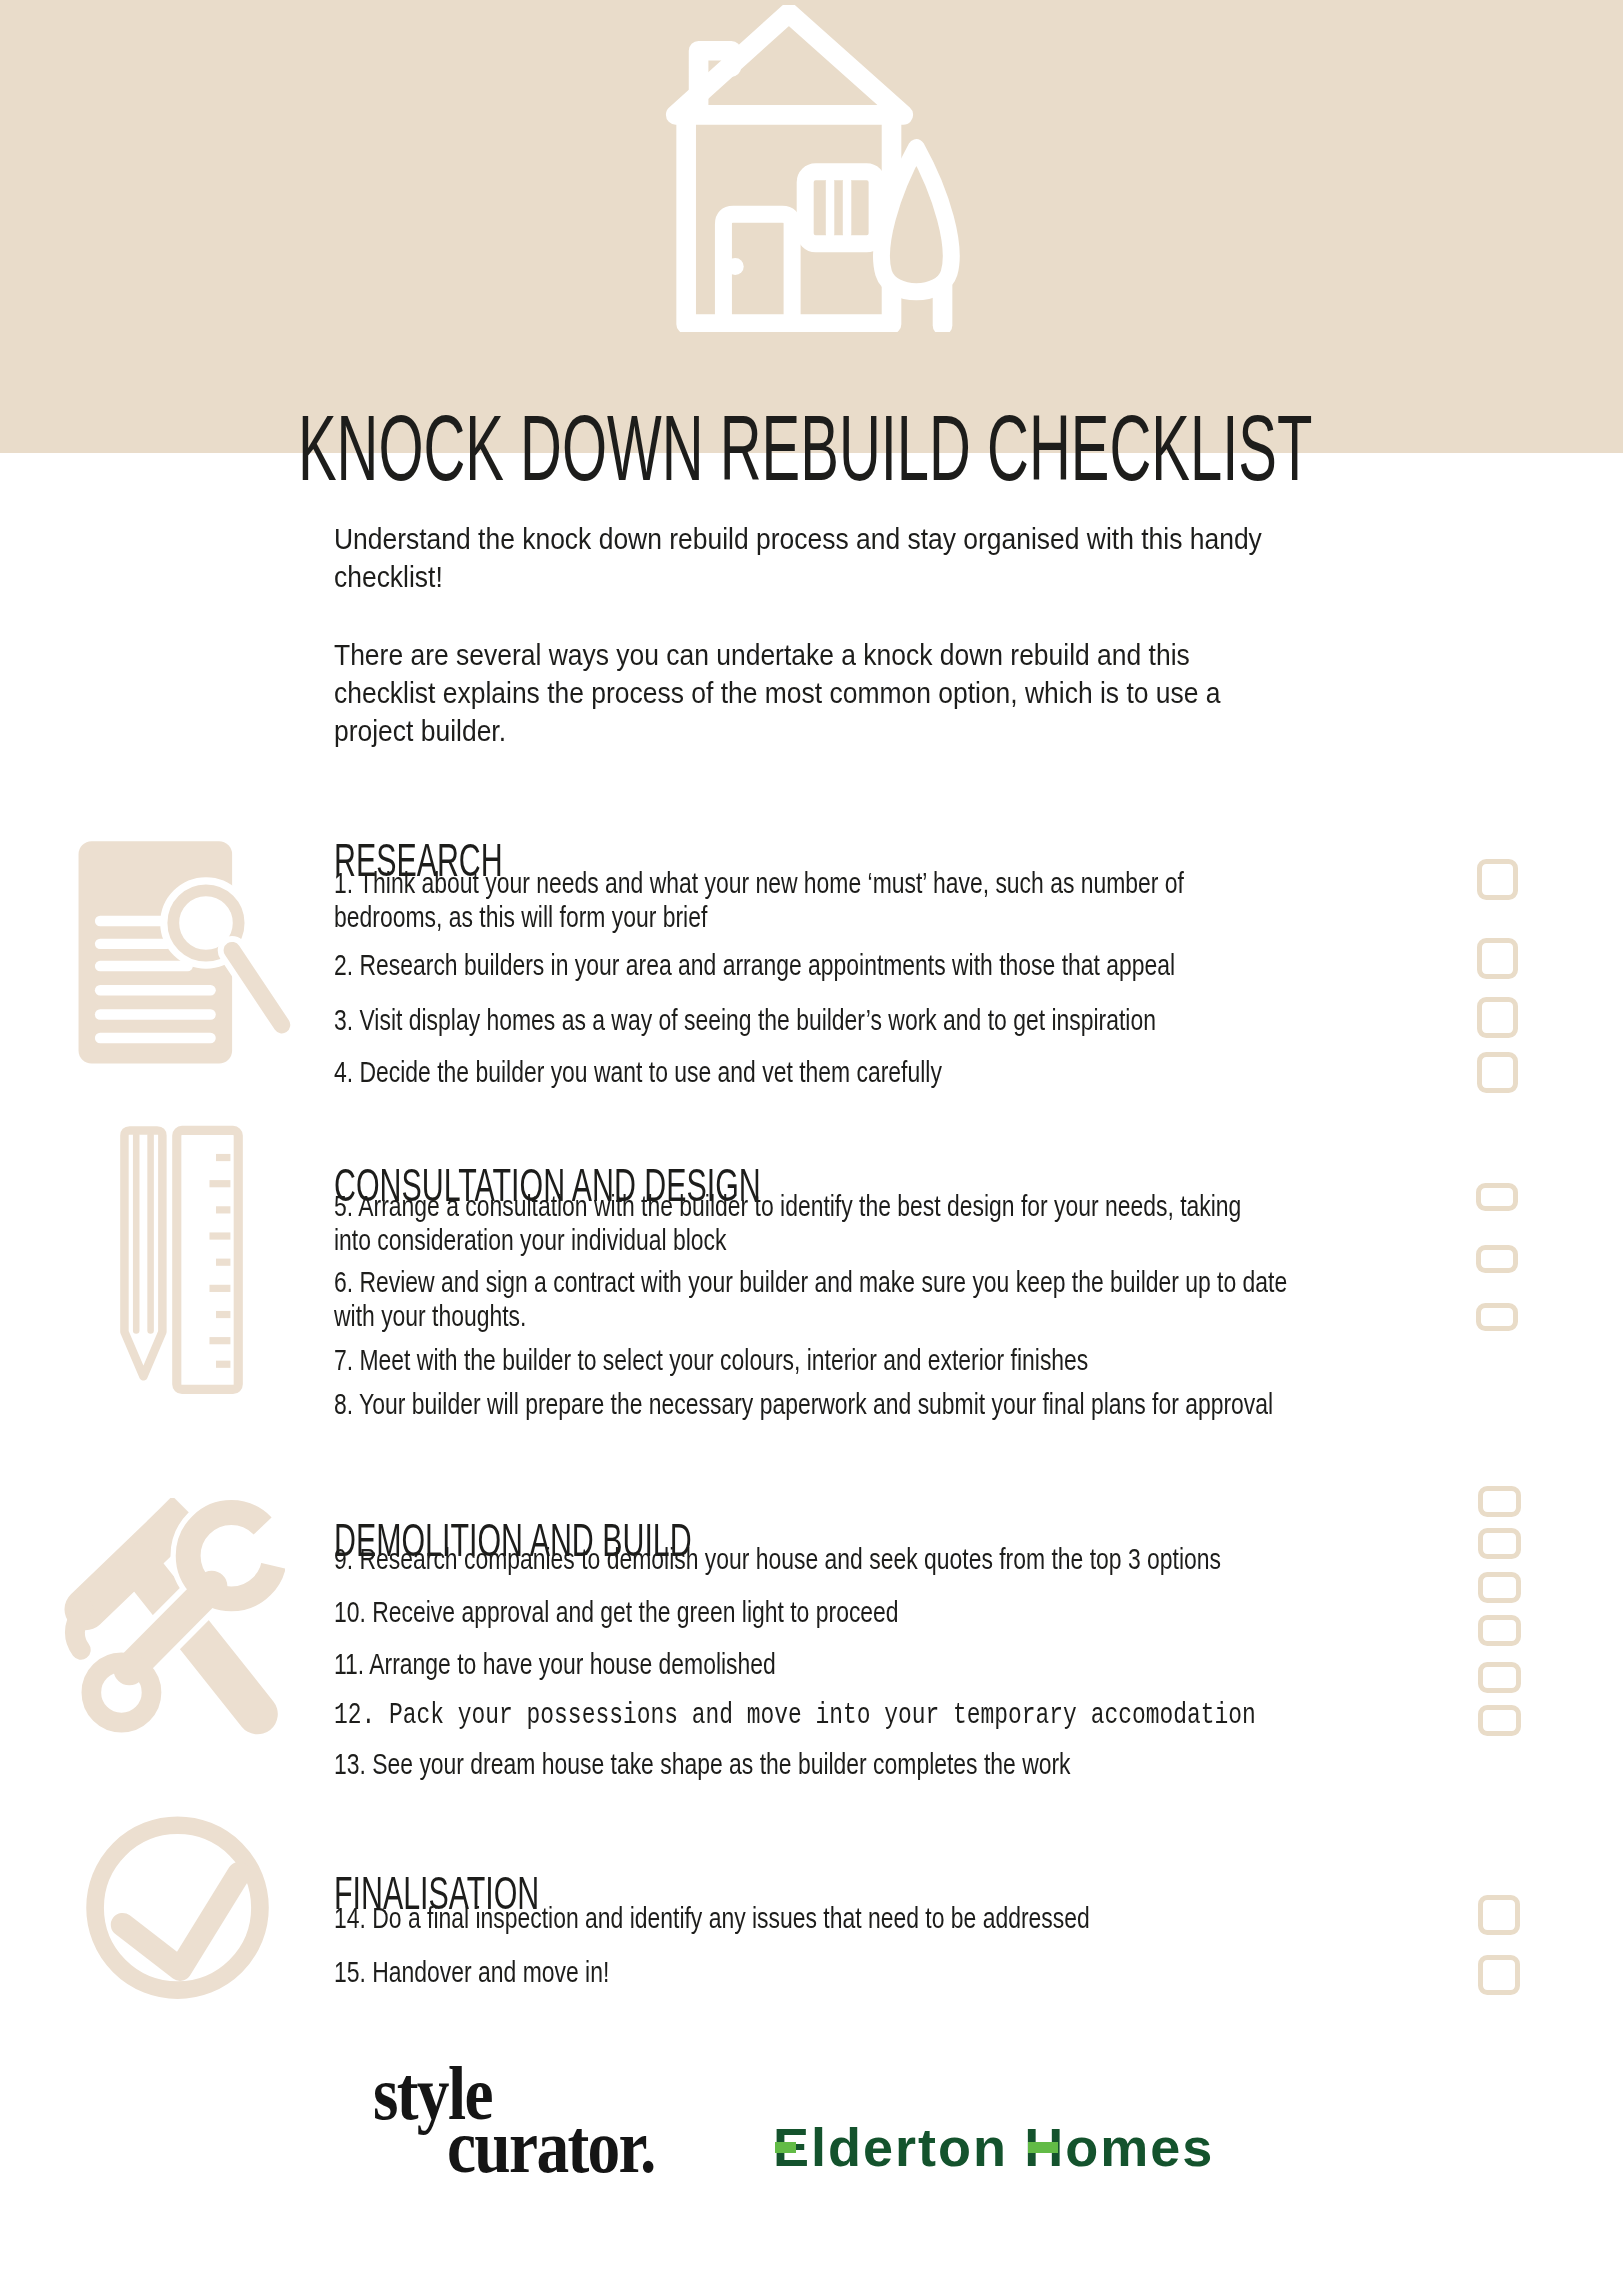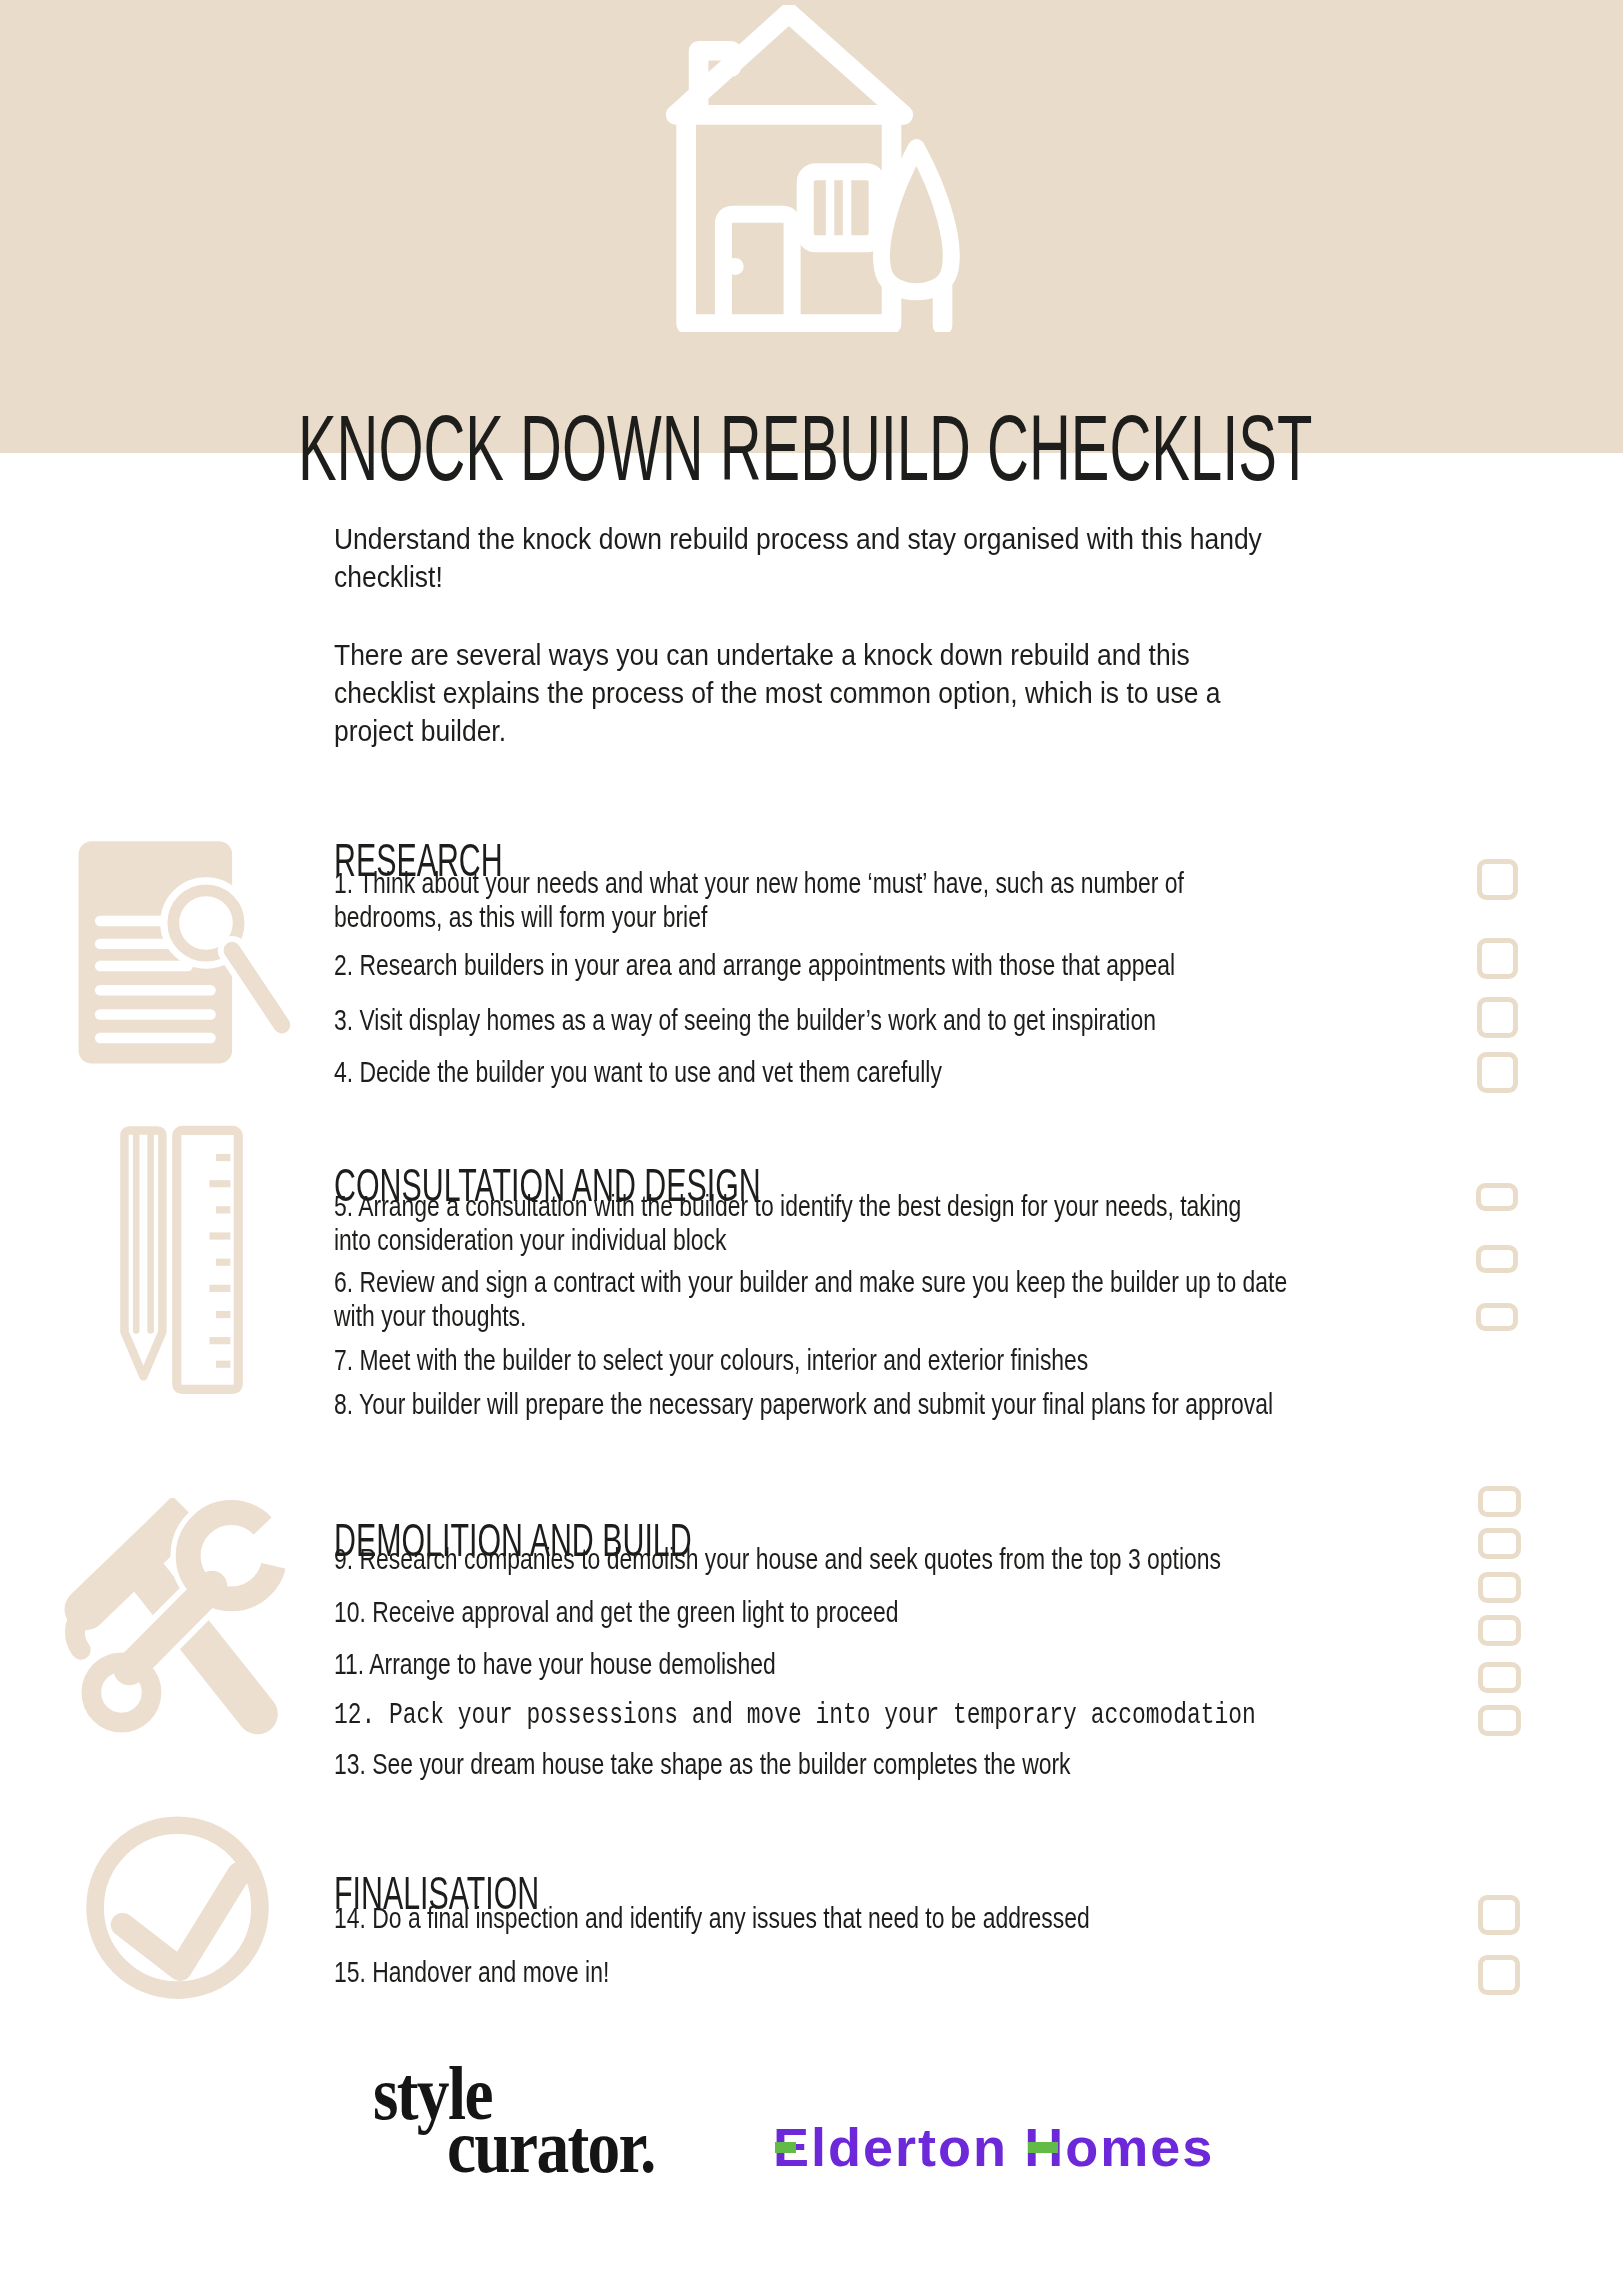--- a/index.html
+++ b/index.html
@@ -24,21 +24,21 @@
   .cb { position:absolute; border:5.9px solid #e9dcc8; border-radius:9.2px; background:transparent; }
   .cb.sq  { width:31px; height:31px; }
   .cb.sq2 { width:32px; height:30px; }
   .cb.rc  { width:32px; height:18.3px; }
   .cb.rd  { width:33px; height:21px; }
   
   .sc { position:absolute; font-family:"Liberation Serif", serif; font-weight:700; font-size:77px;
         line-height:77px; letter-spacing:-2px; color:#151515; }
   .sc .cxs { display:inline-block; transform:scaleX(0.85); transform-origin:0 0; white-space:nowrap; }
   .elderton { position:absolute; left:773px; top:2120px; font-size:54px; line-height:54px;
-              font-weight:700; letter-spacing:2px; color:#6d28d9; white-space:nowrap; }
+              font-weight:700; letter-spacing:2px; color:#14532d; white-space:nowrap; }
   .elderton .gbar { position:relative; display:inline-block; }
   .elderton .gbar::after { content:""; position:absolute; background:#62bb46; top:41%; height:20%; }
   .elderton .gE::after { left:4%; width:56%; }
   .elderton .gH::after { left:10%; width:72%; }
   .elderton .hword { margin-left:0.30em; }
   svg { display:block; }
 </style>
 </head>
 <body>
 

